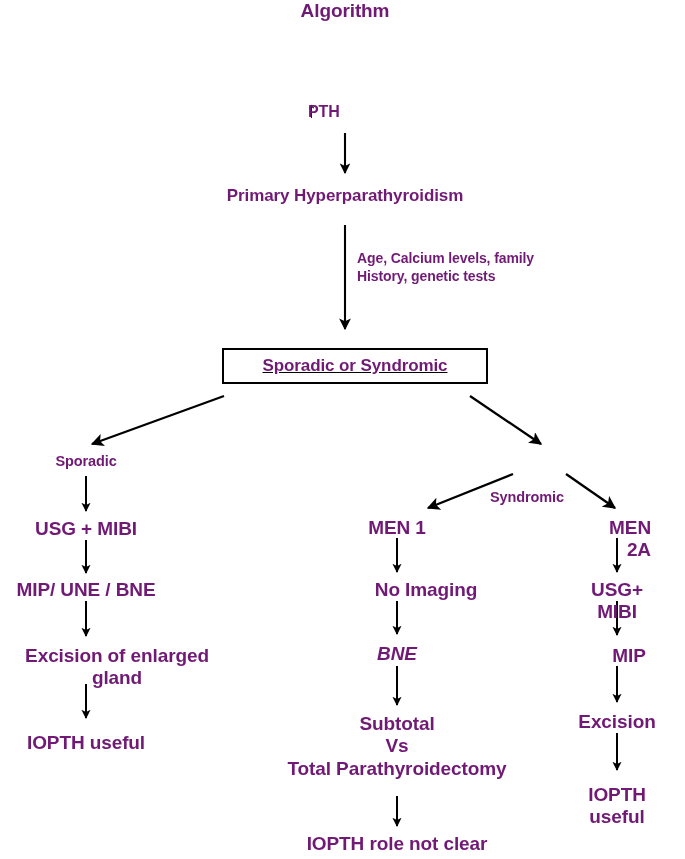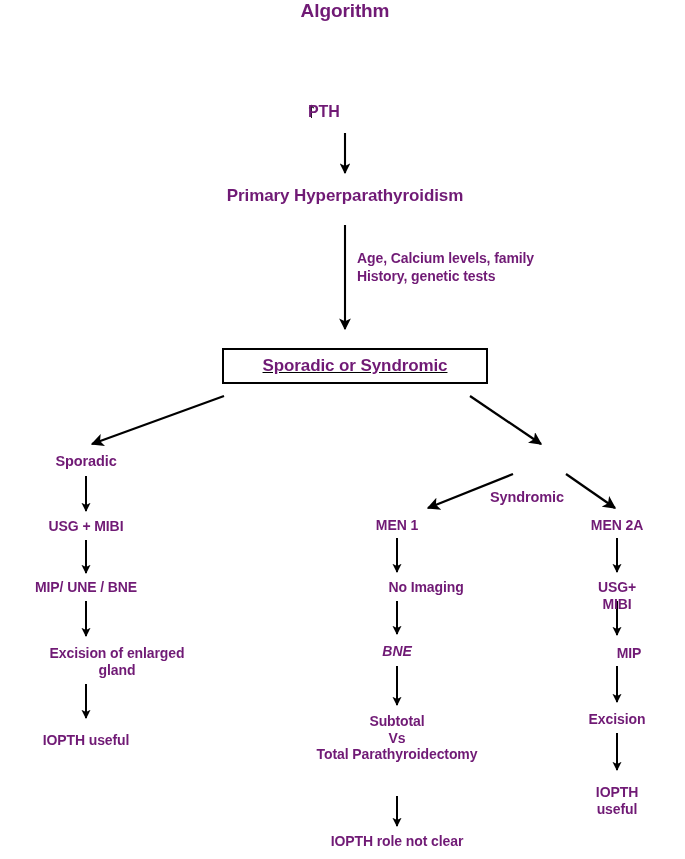--- a/index.html
+++ b/index.html
@@ -27,21 +27,21 @@
     letter-spacing: -0.1px;
   }
   
   .ctr { transform: translateX(-50%); }
 
   .t-title   { font-size: 19px; }
   .t-big     { font-size: 19px; }
   .t-main    { font-size: 17px; }
   .t-box     { font-size: 17px; }
   .t-branch  { font-size: 14.5px; }
-  .t-step    { font-size: 14px; }
+  .t-step    { font-size: 19px; }
   .t-side    { font-size: 14px; text-align: left; line-height: 1.32; }
   .t-pth     { font-size: 16px; text-align: left; }
 
   .box {
     position: absolute;
     box-sizing: border-box;
     border: 2.5px solid #000000;
     background: #ffffff;
     display: flex;
     align-items: center;
@@ -134,19 +134,19 @@
   <div class="node ctr t-step" style="left:86px; top:732px;">IOPTH useful</div>
 
   <div class="node ctr t-step" style="left:397px; top:517px;">MEN 1</div>
   <div class="node ctr t-step" style="left:397px; top:579px;margin-left:29px;">No Imaging</div>
   <div class="node ctr t-step" style="left:397px; top:643px;font-style:italic;">BNE</div>
   <div class="node ctr t-step" style="left:397px; top:713px;">Subtotal
 Vs
 Total Parathyroidectomy</div>
   <div class="node ctr t-step" style="left:397px; top:833px;">IOPTH role not clear</div>
 
-  <div class="node ctr t-step" style="left:617px; top:517px;">MEN 2A</div>
+  <div class="node ctr t-step" style="left:617px; top:517px;text-align:right;">MEN 2A</div>
   <div class="node ctr t-step" style="left:617px; top:579px;">USG+ MIBI</div>
   <div class="node ctr t-step" style="left:617px; top:645px;padding-left:24px;">MIP</div>
   <div class="node ctr t-step" style="left:617px; top:711px;">Excision</div>
   <div class="node ctr t-step" style="left:617px; top:784px;">IOPTH useful</div>
 
 </div>
 
 </body></html>

